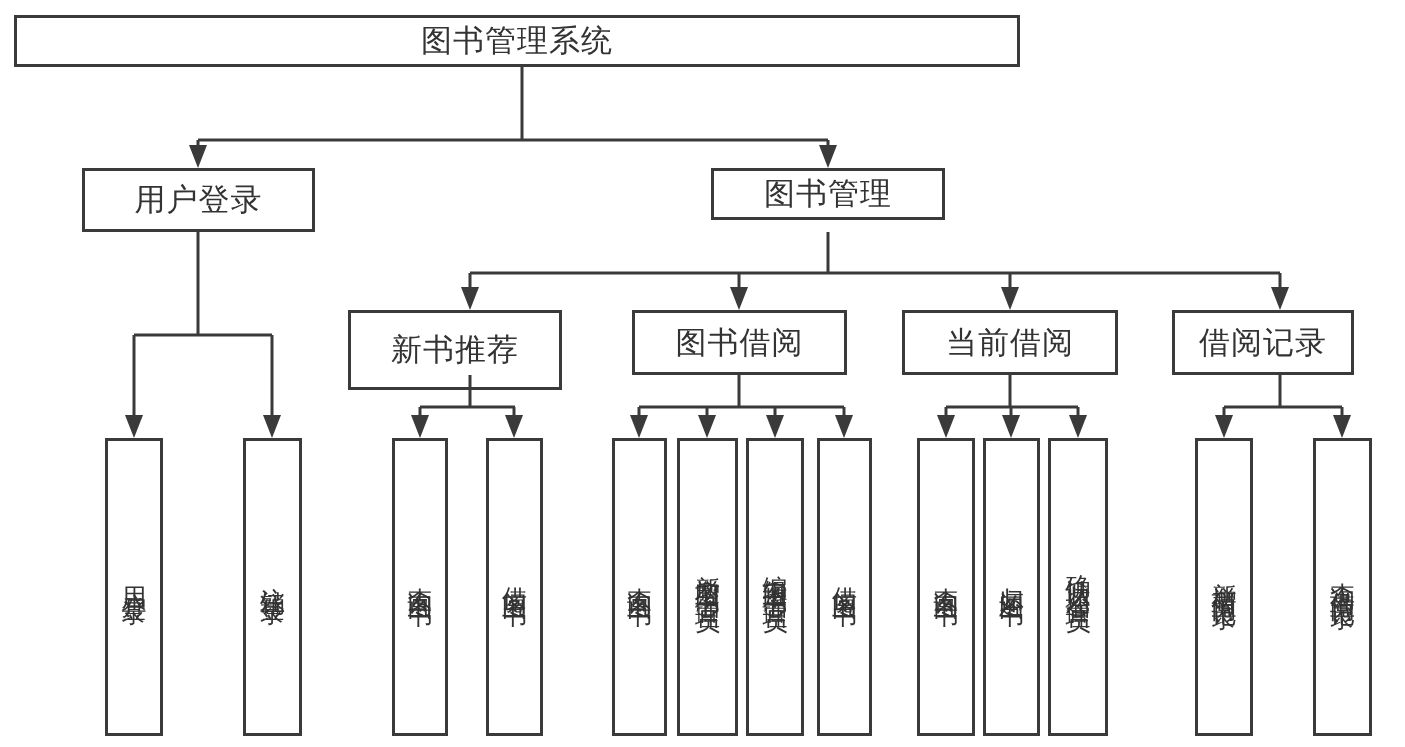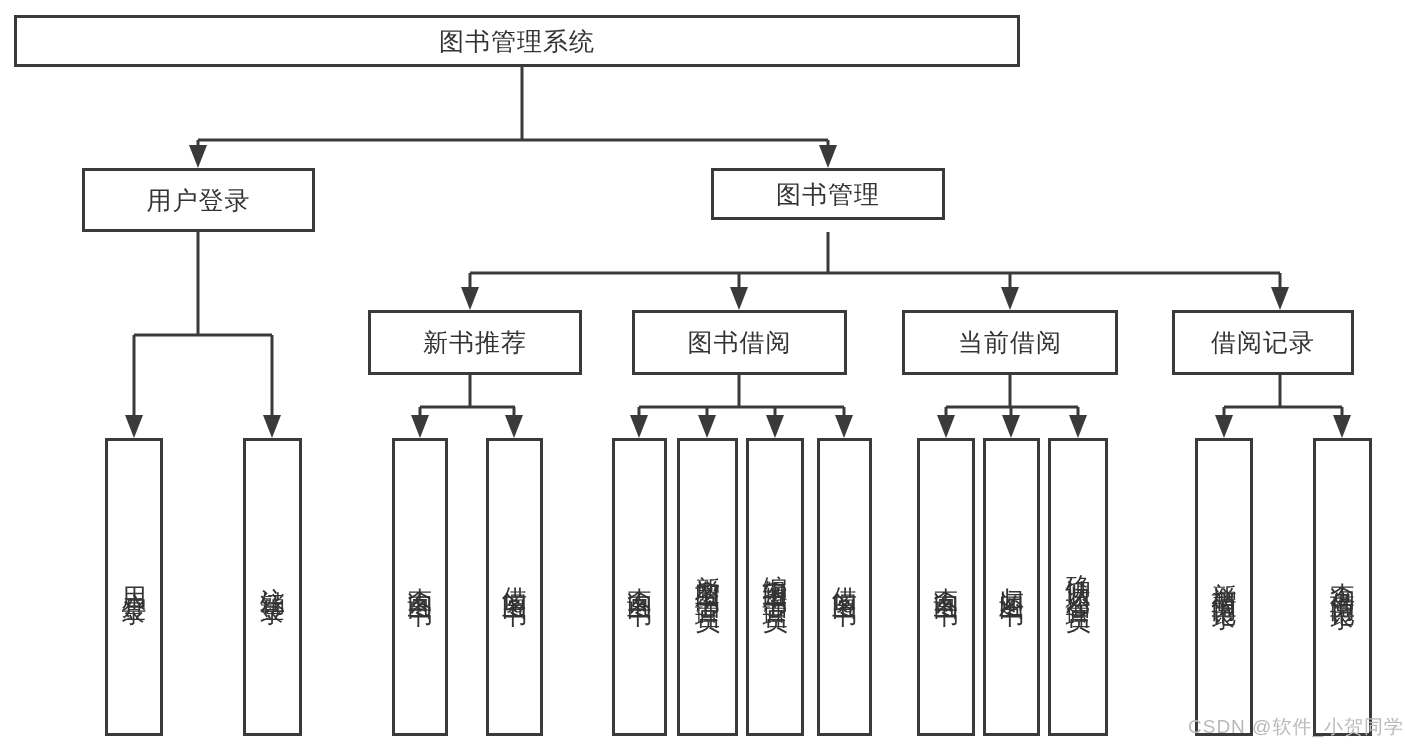--- a/index.html
+++ b/index.html
@@ -16,21 +16,21 @@
     font-family:"Liberation Sans","DejaVu Sans",sans-serif;
     overflow:hidden;
   }
   .node{
     position:absolute;
     box-sizing:border-box;
     border:3px solid var(--line);
     background:var(--bg);
     display:flex;align-items:center;justify-content:center;
     color:var(--text);
-    font-size:25px;
+    font-size:31px;
     letter-spacing:1px;
     white-space:nowrap;
   }
   .leaf{
     position:absolute;
     box-sizing:border-box;
     border:3px solid var(--line);
     background:var(--bg);
     display:flex;align-items:center;justify-content:center;
     color:var(--text);
@@ -90,21 +90,21 @@
   <div class="hl" style="left:470px;top:273px;width:810px"></div>
   <div class="vl" style="left:470px;top:273px;height:16px"></div>
   <div class="ah" style="left:470px;top:287px"></div>
   <div class="vl" style="left:739px;top:273px;height:16px"></div>
   <div class="ah" style="left:739px;top:287px"></div>
   <div class="vl" style="left:1010px;top:273px;height:16px"></div>
   <div class="ah" style="left:1010px;top:287px"></div>
   <div class="vl" style="left:1280px;top:273px;height:16px"></div>
   <div class="ah" style="left:1280px;top:287px"></div>
 
-  <div class="node" style="left:368px;top:310px;width:214px;height:65px">新书推荐</div>
+  <div class="node" style="left:348px;top:310px;width:214px;height:80px">新书推荐</div>
   <div class="node" style="left:632px;top:310px;width:215px;height:65px">图书借阅</div>
   <div class="node" style="left:902px;top:310px;width:216px;height:65px">当前借阅</div>
   <div class="node" style="left:1172px;top:310px;width:182px;height:65px">借阅记录</div>
 
   <div class="vl" style="left:470px;top:375px;height:32px"></div>
   <div class="hl" style="left:420px;top:407px;width:95px"></div>
   <div class="vl" style="left:420px;top:407px;height:10px"></div>
   <div class="ah" style="left:420px;top:415px"></div>
   <div class="vl" style="left:514px;top:407px;height:10px"></div>
   <div class="ah" style="left:514px;top:415px"></div>
@@ -173,15 +173,14 @@
     <span>确认归还（管理员）</span>
   </div>
 
   <div class="leaf" style="left:1195px;top:438px;width:58px;height:298px">
     <span>新增借阅记录</span>
   </div>
   <div class="leaf" style="left:1313px;top:438px;width:59px;height:298px">
     <span>查询借阅记录</span>
   </div>
 
-  <div class="watermark">CSDN @软件_小贺同学</div>
 
 </div>
 
 </body></html>

